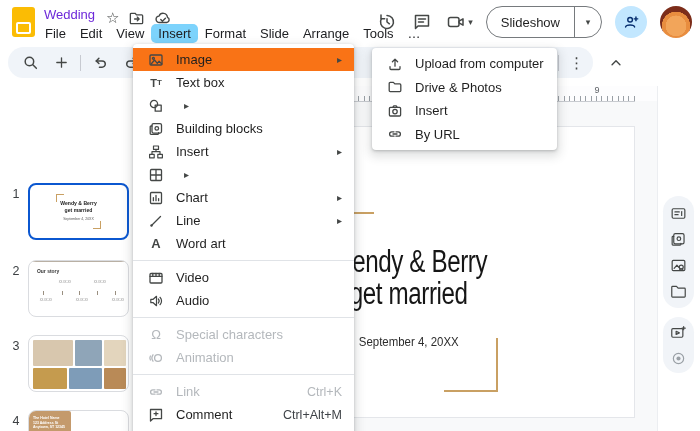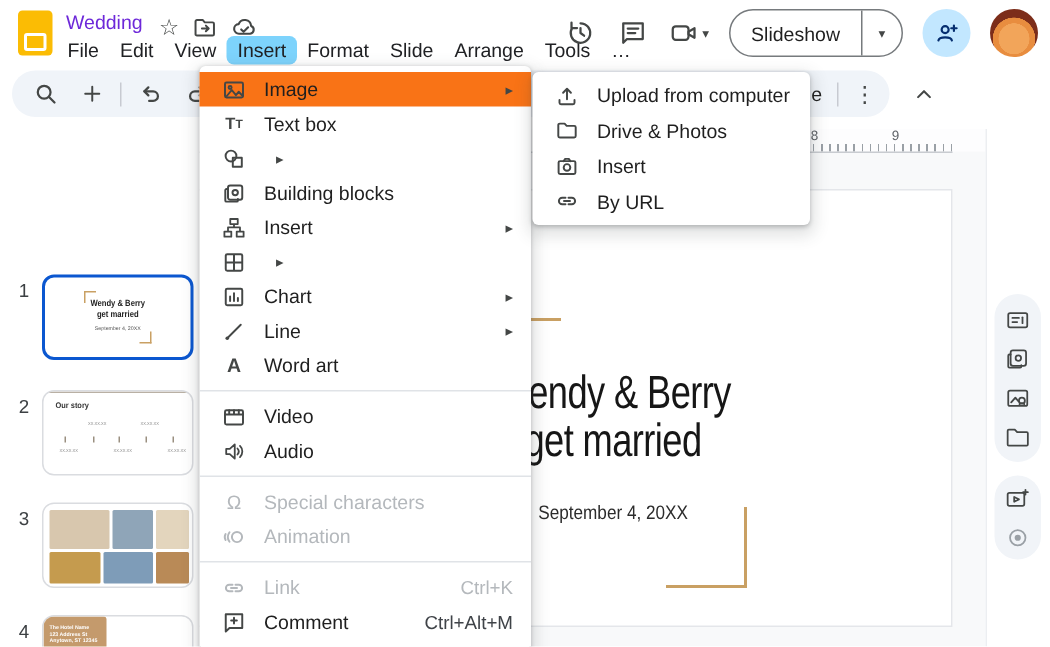--- a/index.html
+++ b/index.html
@@ -75,21 +75,21 @@
   .rail{left:657px;top:86px;width:43px;height:345px;background:#fff;border-left:1px solid #eceef1;box-sizing:border-box}
   .pill{left:663px;width:31px;background:#f1f4f8;border-radius:16px;display:flex;flex-direction:column;align-items:center;justify-content:center;gap:4px}
   .pill1{top:196px;height:112px}
   .pill2{top:317px;height:56px}
   .ricon{width:22px;height:22px;color:#444746;display:flex;align-items:center;justify-content:center}
   .ricon.dis{color:#9aa0a6}
 
   
   .menu{background:#fff;border-radius:4px;box-shadow:0 1px 3px rgba(60,64,67,.3),0 4px 10px 3px rgba(60,64,67,.15);padding:4px 0;z-index:30}
   .insert-menu{left:133px;top:44px;width:221px;height:392px;box-sizing:border-box}
-  .img-submenu{left:355px;top:48px;width:185px;z-index:31}
+  .img-submenu{left:372px;top:48px;width:185px;z-index:31}
   .mi{height:23px;display:flex;align-items:center;padding:0 12px 0 14px;font-size:13px;color:#1f1f1f}
   .img-submenu .mi{height:23.5px}
   .mi.hl{background:#f97316}
   .mi-ic{width:18px;height:18px;display:flex;align-items:center;justify-content:center;color:#444746;margin-right:11px;flex:none;font-size:12px}
   .mi-label{flex:1;white-space:nowrap;overflow:hidden}
   .mi-arrow{font-size:10px;color:#444746;margin-left:8px}
   .mi-short{font-size:12.5px;color:#3f4348;margin-left:8px}
   .mi.disabled .mi-label,.mi.disabled .mi-ic,.mi.disabled .mi-short{color:#b4b8bc}
   .mdiv{border-top:1px solid #e0e3e7;margin:5px 0}
   .tx-ic{font-weight:600;font-size:11px}

